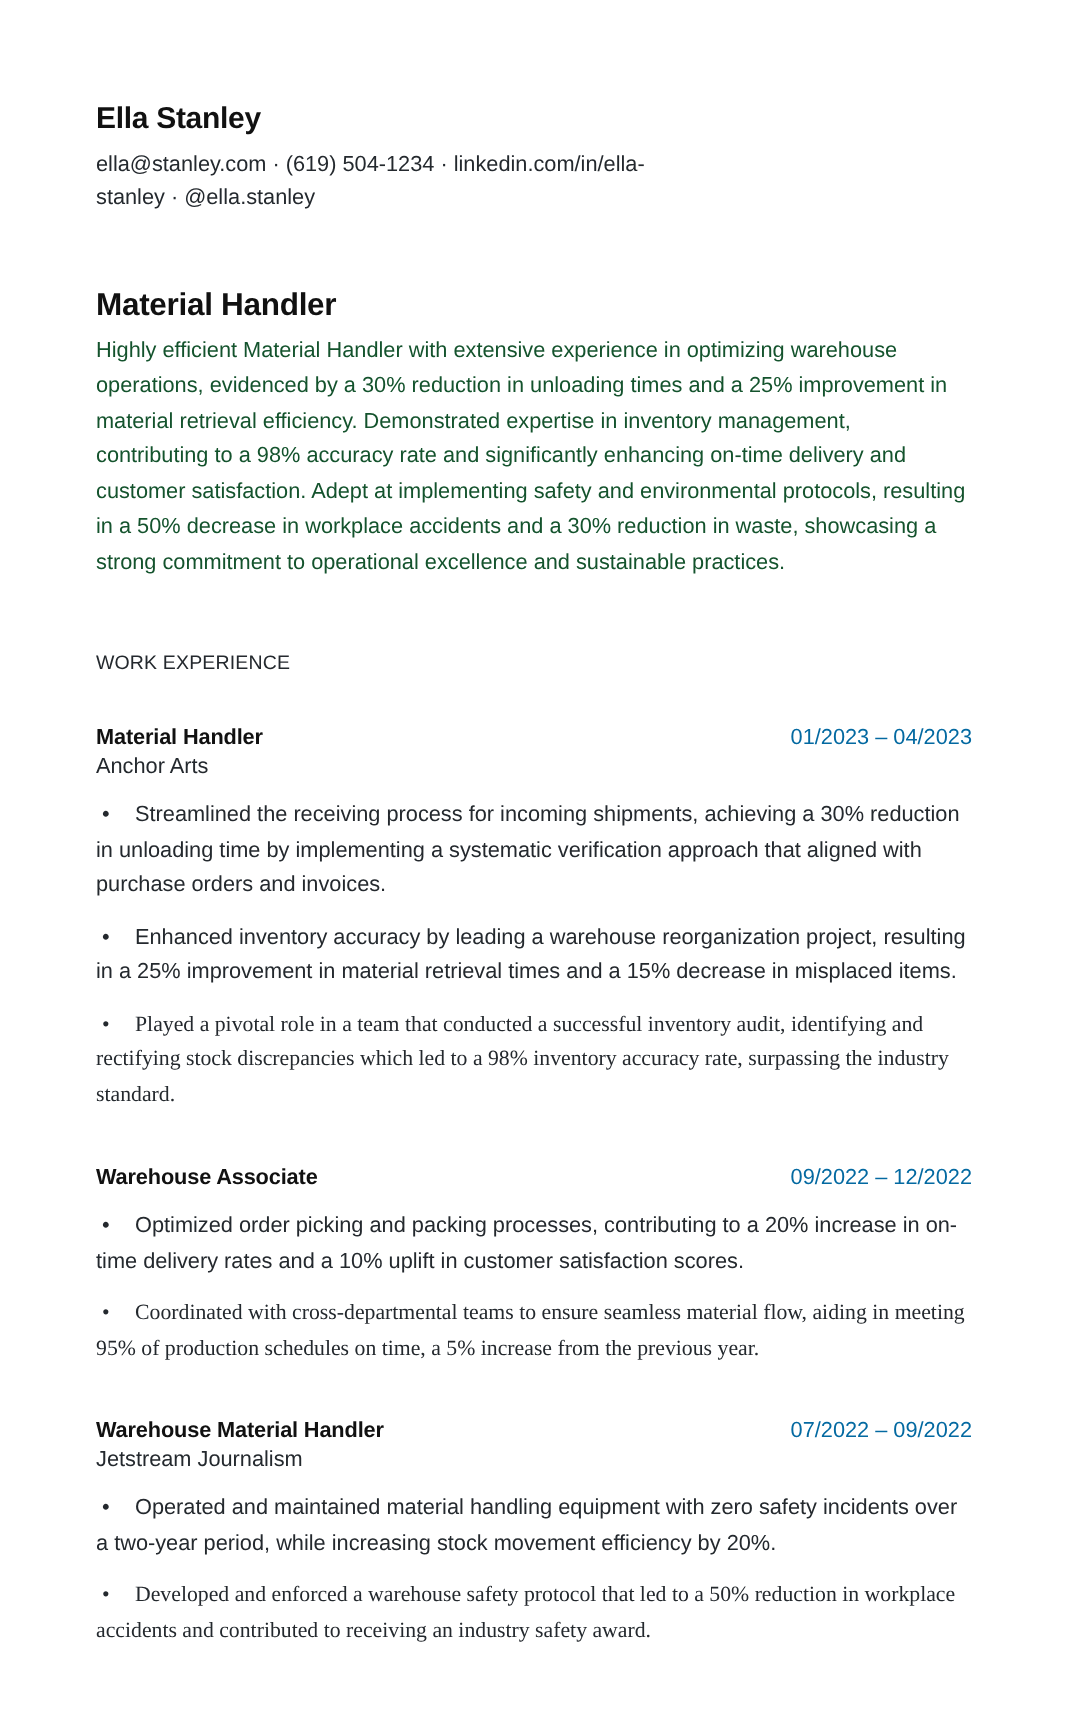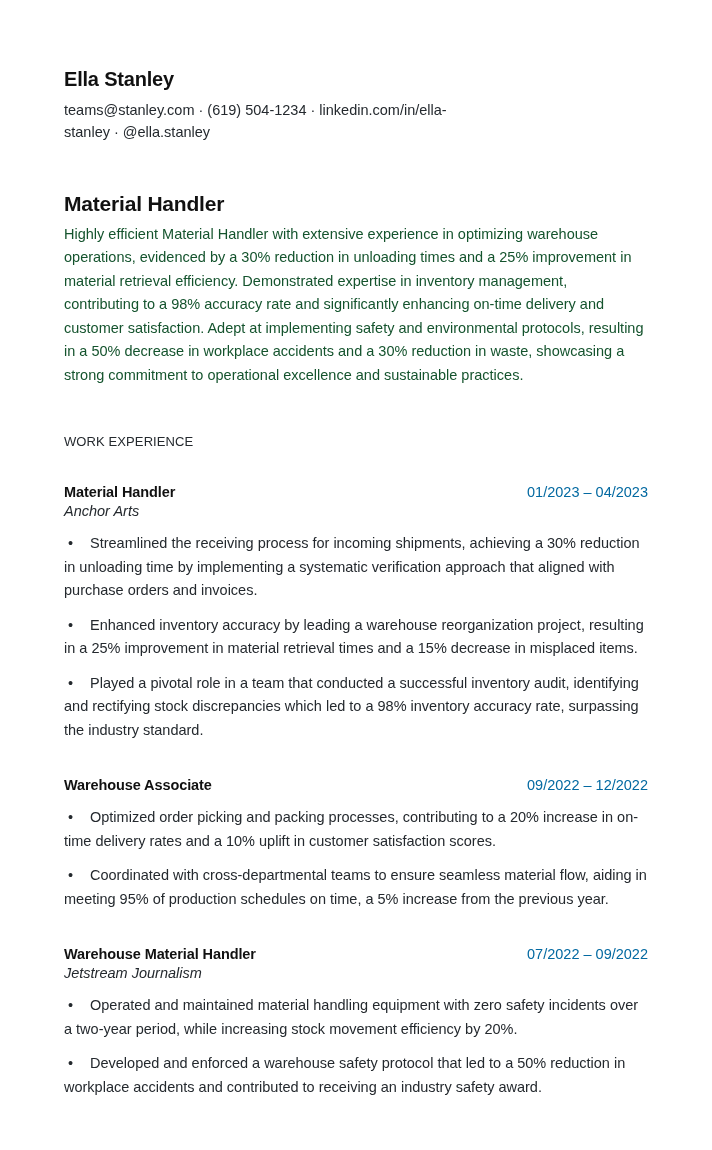--- a/index.html
+++ b/index.html
@@ -86,51 +86,50 @@
   .job-dates {
     font-size: 14.5px;
     color: #0369a1;
     white-space: nowrap;
     padding-left: 16px;
   }
   .job-company {
     font-size: 14.5px;
     color: #24292e;
     margin-top: 3px;
-    font-style: italic;
   }
 
   .bullets {
     margin: 13px 0 0 0;
     padding: 0;
     list-style: none;
   }
   .bullets li {
     font-size: 14.5px;
     line-height: 1.62;
     color: #24292e;
     margin-bottom: 11px;
     text-indent: 0;
   }
-  .bullets li:last-child { margin-bottom: 0; }
+  .bullets li:last-child { margin-bottom: 0; font-family: Liberation Serif, serif; }
   .bullets li .dot {
     display: inline-block;
     width: 26px;
     text-indent: 4px;
     color: #24292e;
   }
 </style>
 </head>
 <body>
 
 <div class="page">
 
   <div>
     <h1 class="name">Ella Stanley</h1>
-    <p class="contact"><span>teams@stanley.com</span><span class="sep">·</span><span>(619) 504-1234</span><span class="sep">·</span><span>linkedin.com/in/ella-stanley</span><span class="sep">·</span><span>@ella.stanley</span></p>
+    <p class="contact"><span>ella@stanley.com</span><span class="sep">·</span><span>(619) 504-1234</span><span class="sep">·</span><span>linkedin.com/in/ella-stanley</span><span class="sep">·</span><span>@ella.stanley</span></p>
   </div>
 
   <h2 class="headline">Material Handler</h2>
   <p class="summary">Highly efficient Material Handler with extensive experience in optimizing warehouse operations, evidenced by a 30% reduction in unloading times and a 25% improvement in material retrieval efficiency. Demonstrated expertise in inventory management, contributing to a 98% accuracy rate and significantly enhancing on-time delivery and customer satisfaction. Adept at implementing safety and environmental protocols, resulting in a 50% decrease in workplace accidents and a 30% reduction in waste, showcasing a strong commitment to operational excellence and sustainable practices.</p>
 
   <div>
       <div class="section-title">WORK EXPERIENCE</div>
       <div class="job">
         <div class="job-head">
           <div class="job-title">Material Handler</div>

